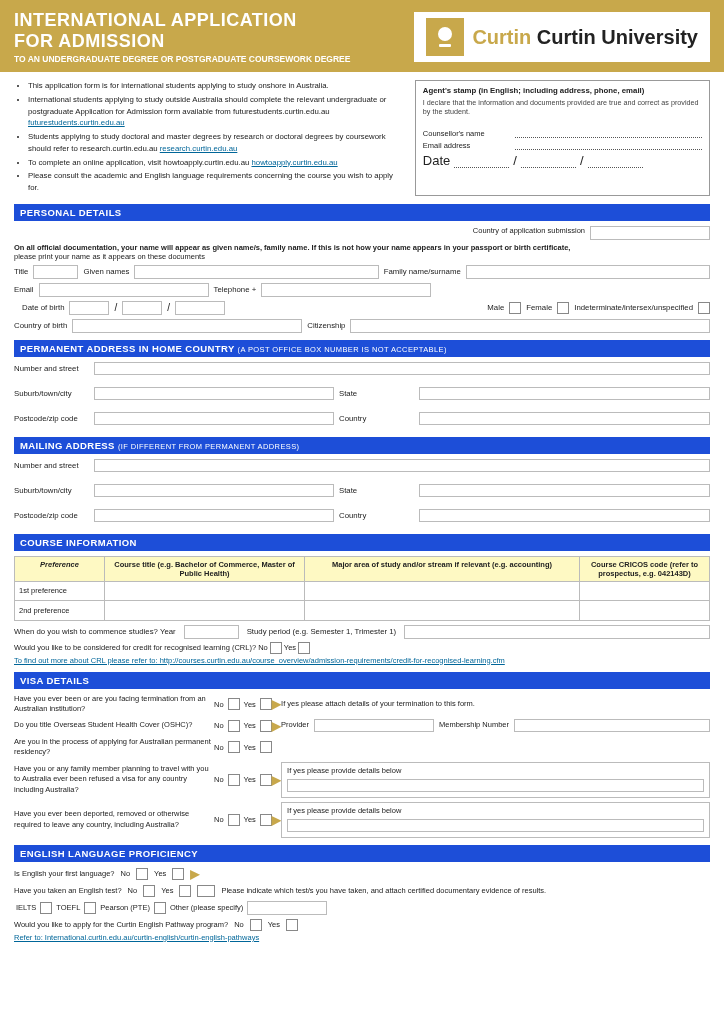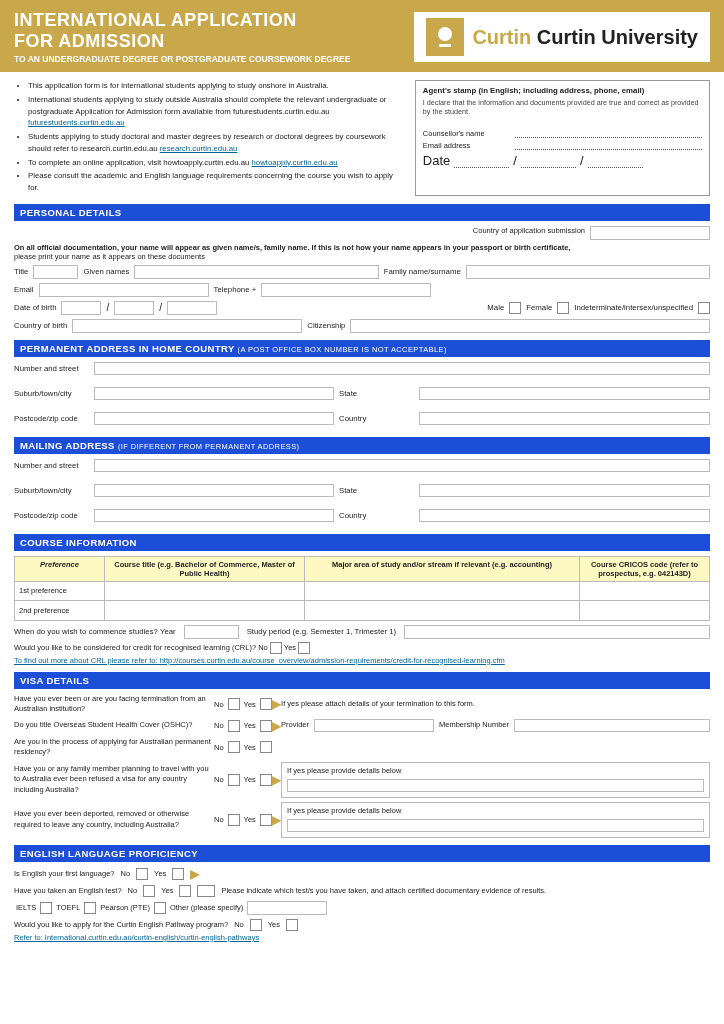--- a/index.html
+++ b/index.html
@@ -179,20 +179,21 @@
     }
     .name-row label { white-space: nowrap; }
 
     
     .dob-row {
       display: flex;
       gap: 5px;
       align-items: center;
       margin-bottom: 4px;
       font-size: 7.8px;
+      margin-left: 8px;
     }
     .slash { font-size: 10px; }
 
     .country-citizenship-row {
       display: flex;
       gap: 5px;
       align-items: center;
       margin-bottom: 4px;
       font-size: 7.8px;
     }

